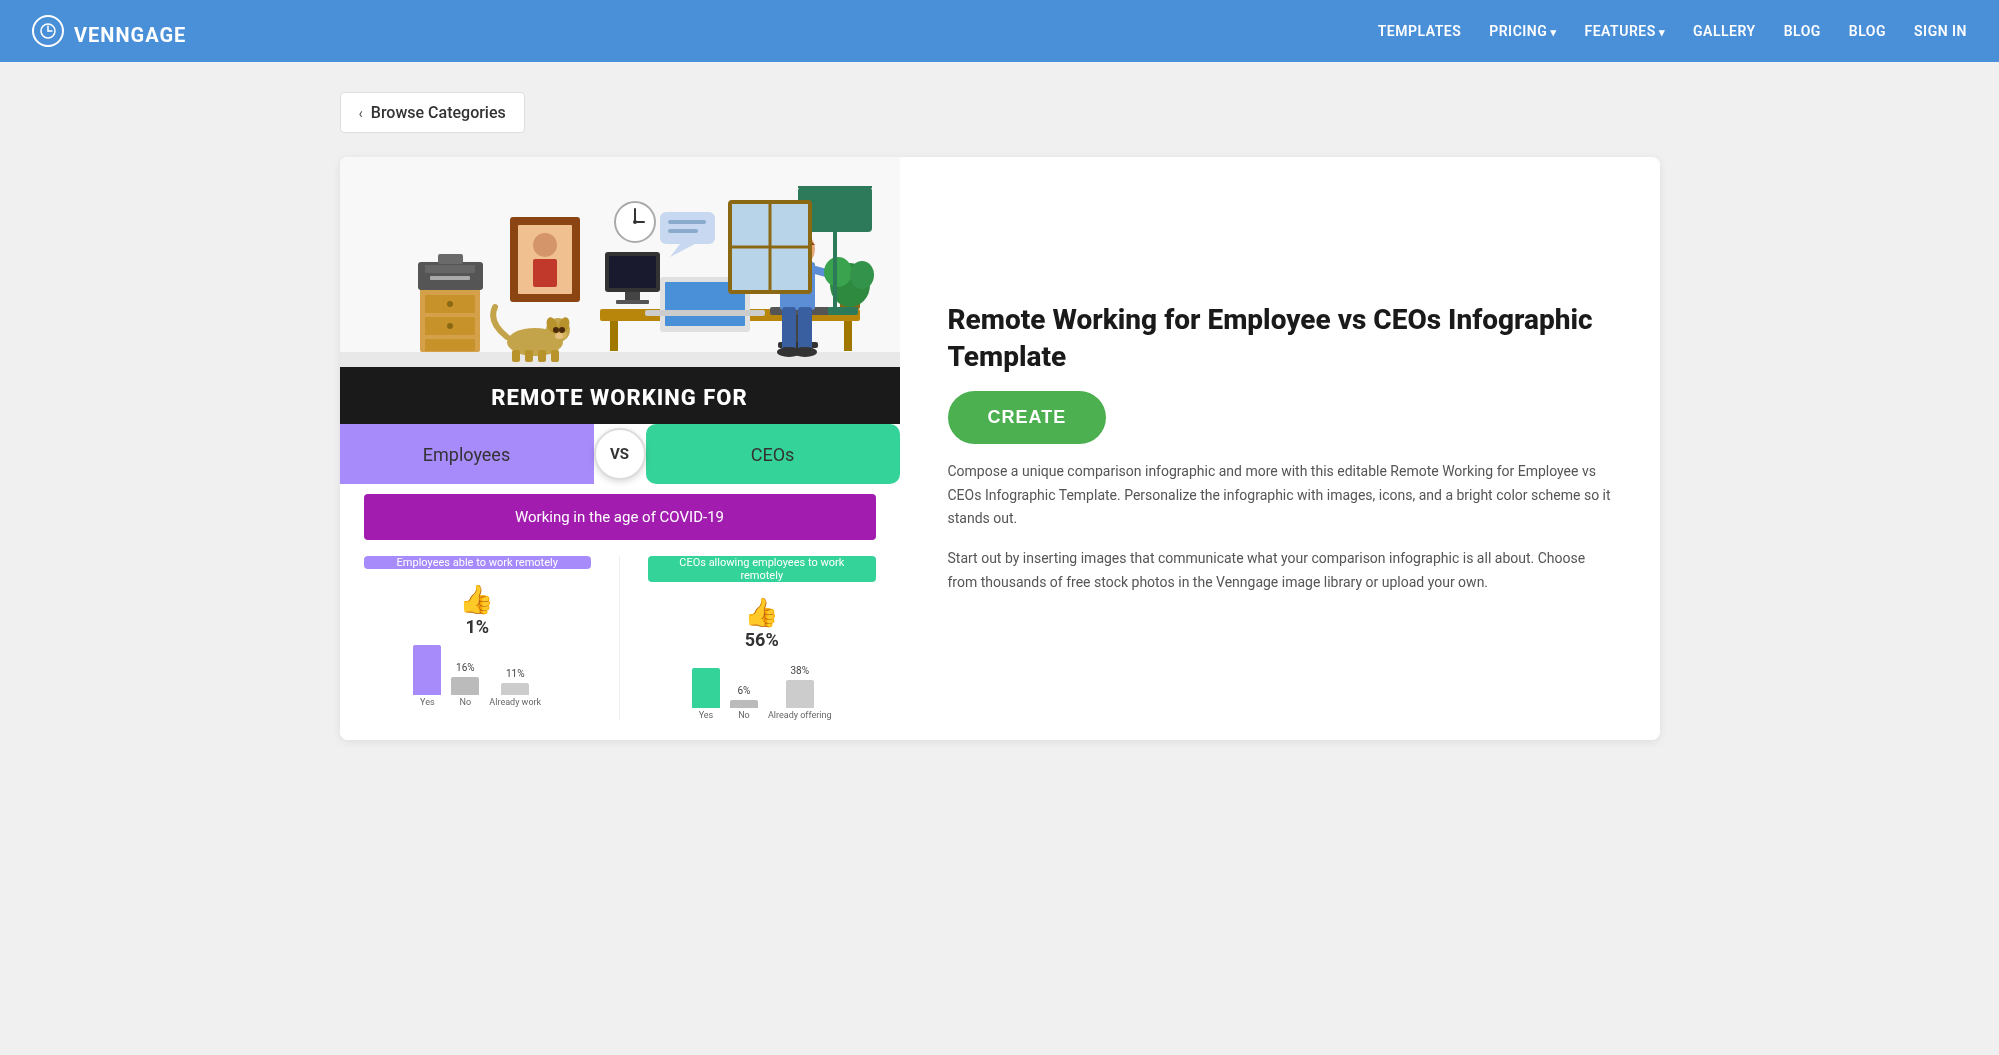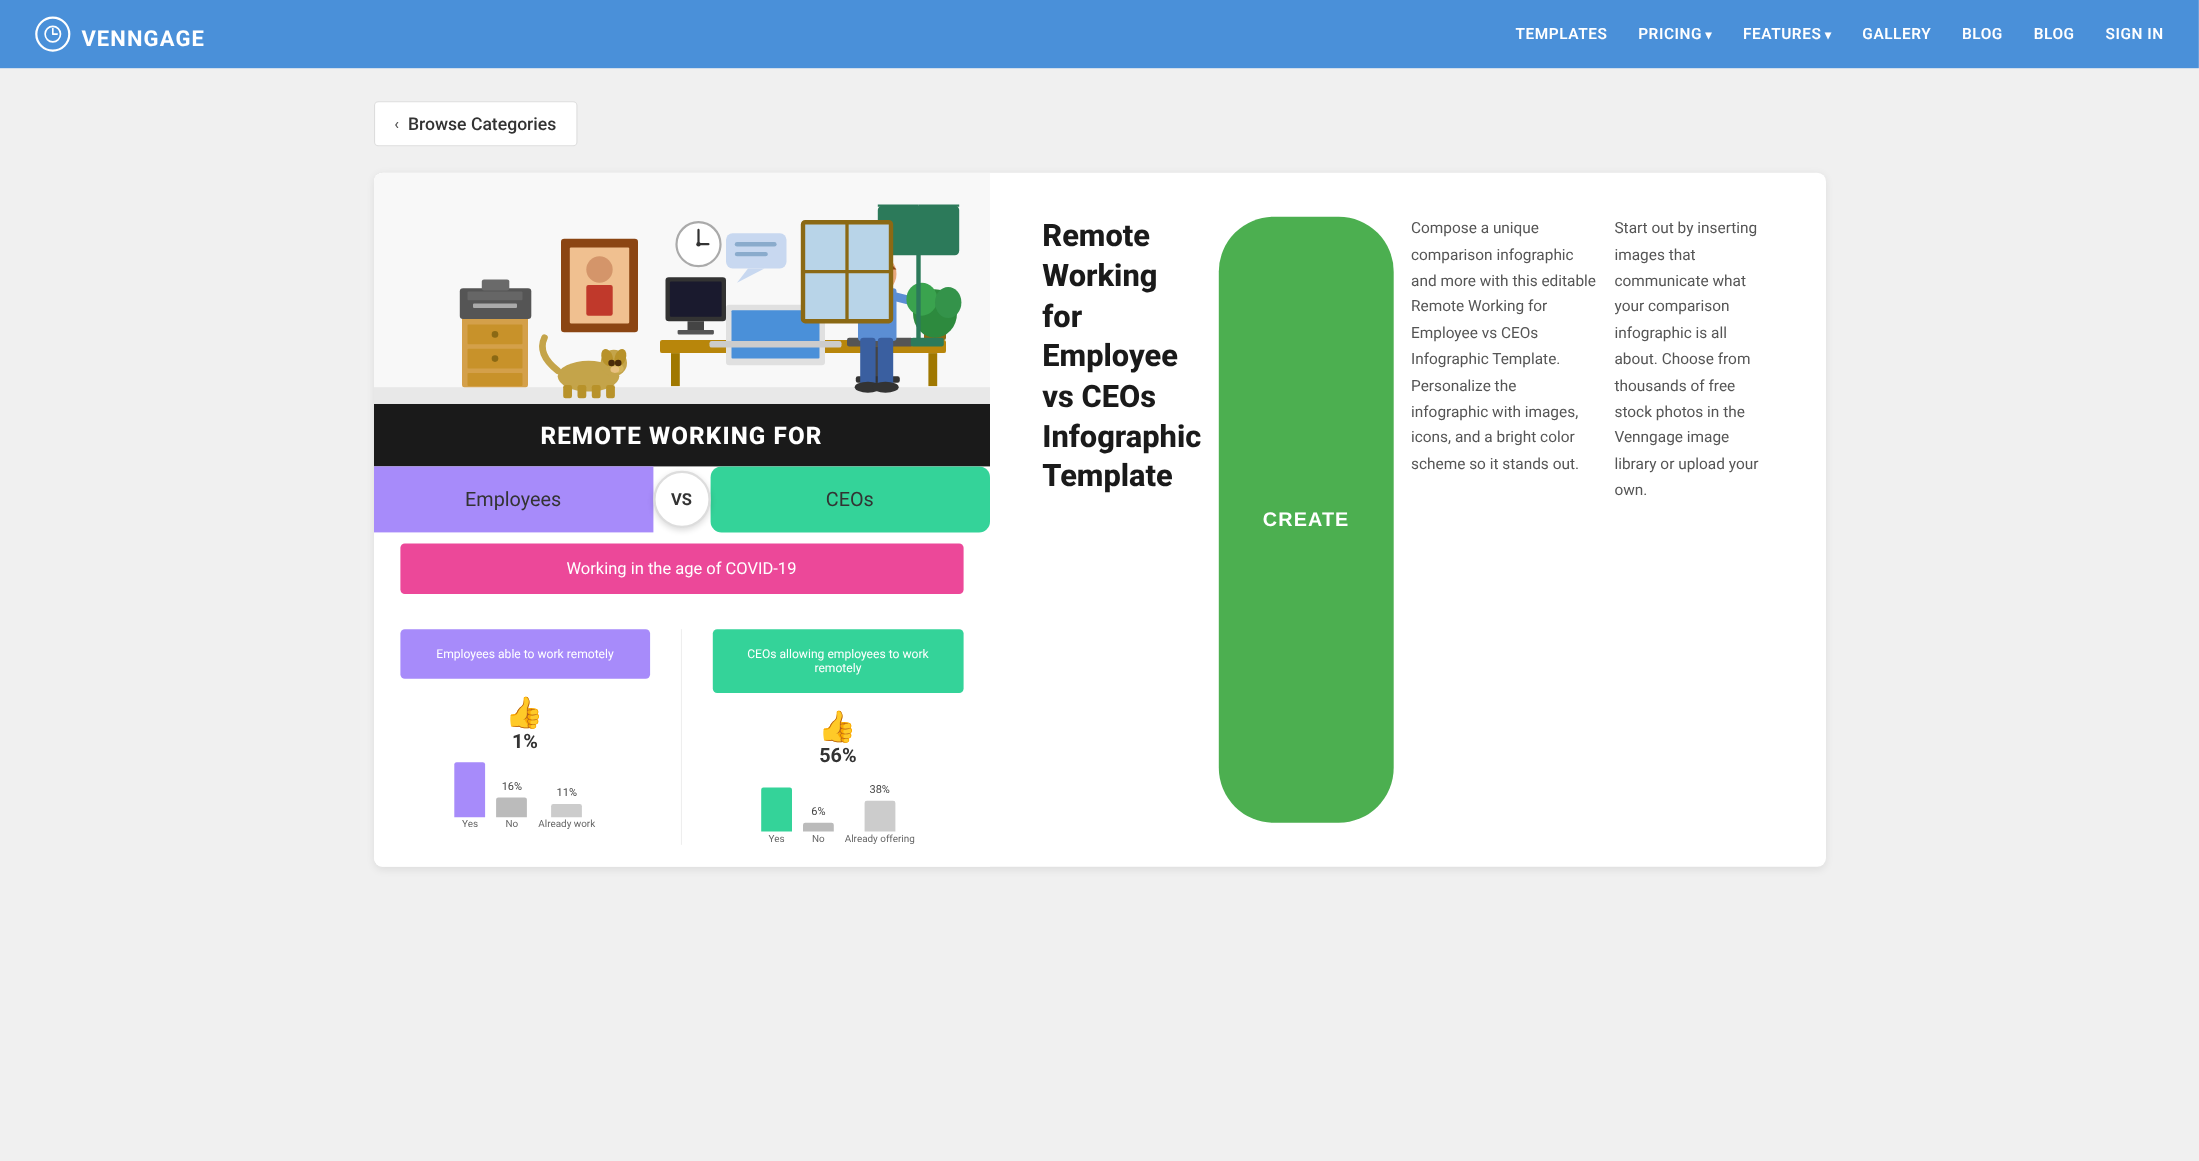--- a/index.html
+++ b/index.html
@@ -158,44 +158,44 @@
       display: flex;
       align-items: center;
       justify-content: center;
       height: 100%;
       font-size: 18px;
       color: #333;
       border-radius: 10px;
     }
 
     .covid-bar {
-      background: #ec4899;
+      background: #a21caf;
       color: white;
       text-align: center;
       padding: 14px 0;
       font-size: 15px;
-      margin: 16px 24px;
+      margin: 0 24px;
       border-radius: 4px;
       margin-top: 10px;
     }
 
     .stats-row {
       display: flex;
       padding: 16px 24px 20px;
       gap: 20px;
     }
     .stat-col {
       flex: 1;
       display: flex;
       flex-direction: column;
       align-items: center;
     }
     .stat-label-box {
       border-radius: 4px;
-      padding: 16px 12px;
+      padding: 0 12px;
       text-align: center;
       font-size: 11px;
       color: white;
       width: 100%;
       margin-bottom: 14px;
     }
     .stat-label-box.purple { background: #a78bfa; }
     .stat-label-box.green { background: #34d399; }
     .percent-big {
       font-size: 18px;
@@ -229,22 +229,23 @@
       font-size: 10px;
       color: #444;
       margin-bottom: 2px;
     }
 
     
     .detail-panel {
       padding: 40px 48px;
       flex: 1;
       display: flex;
-      flex-direction: row;
+      flex-direction: column;
       gap: 16px;
+      justify-content: center;
     }
     .template-title {
       font-size: 28px;
       font-weight: 800;
       color: #1a1a1a;
       line-height: 1.3;
     }
     .template-subtitle {
       font-size: 14px;
       color: #555;

